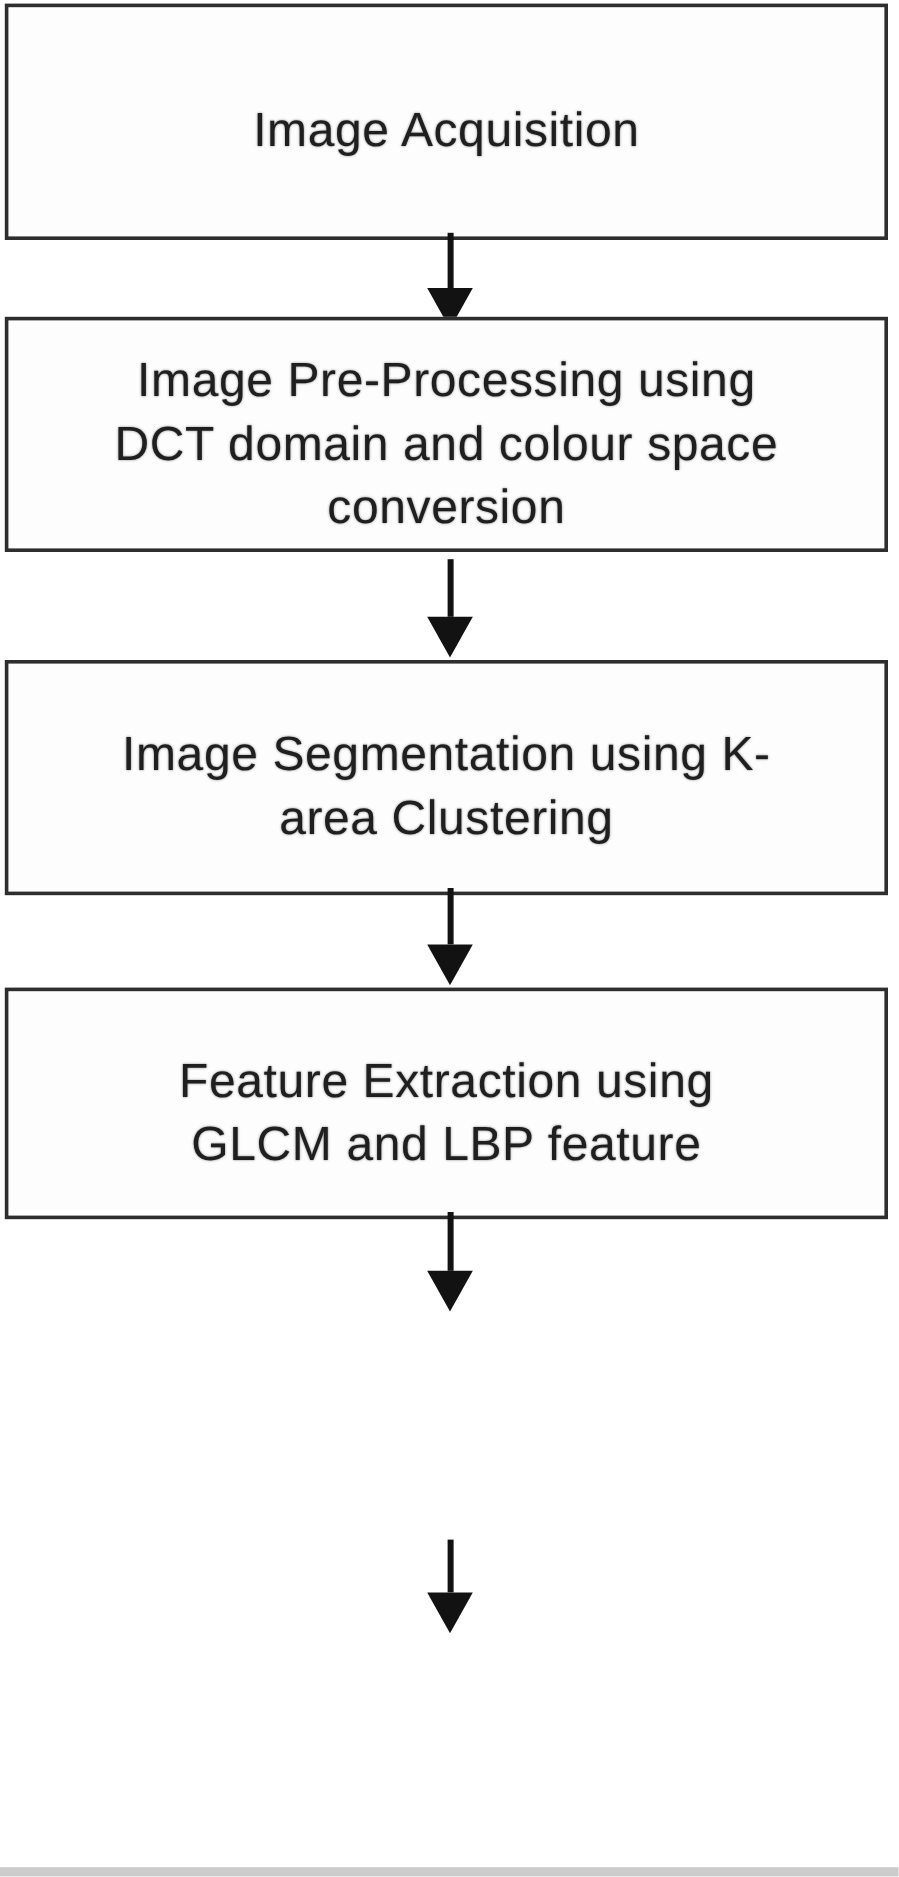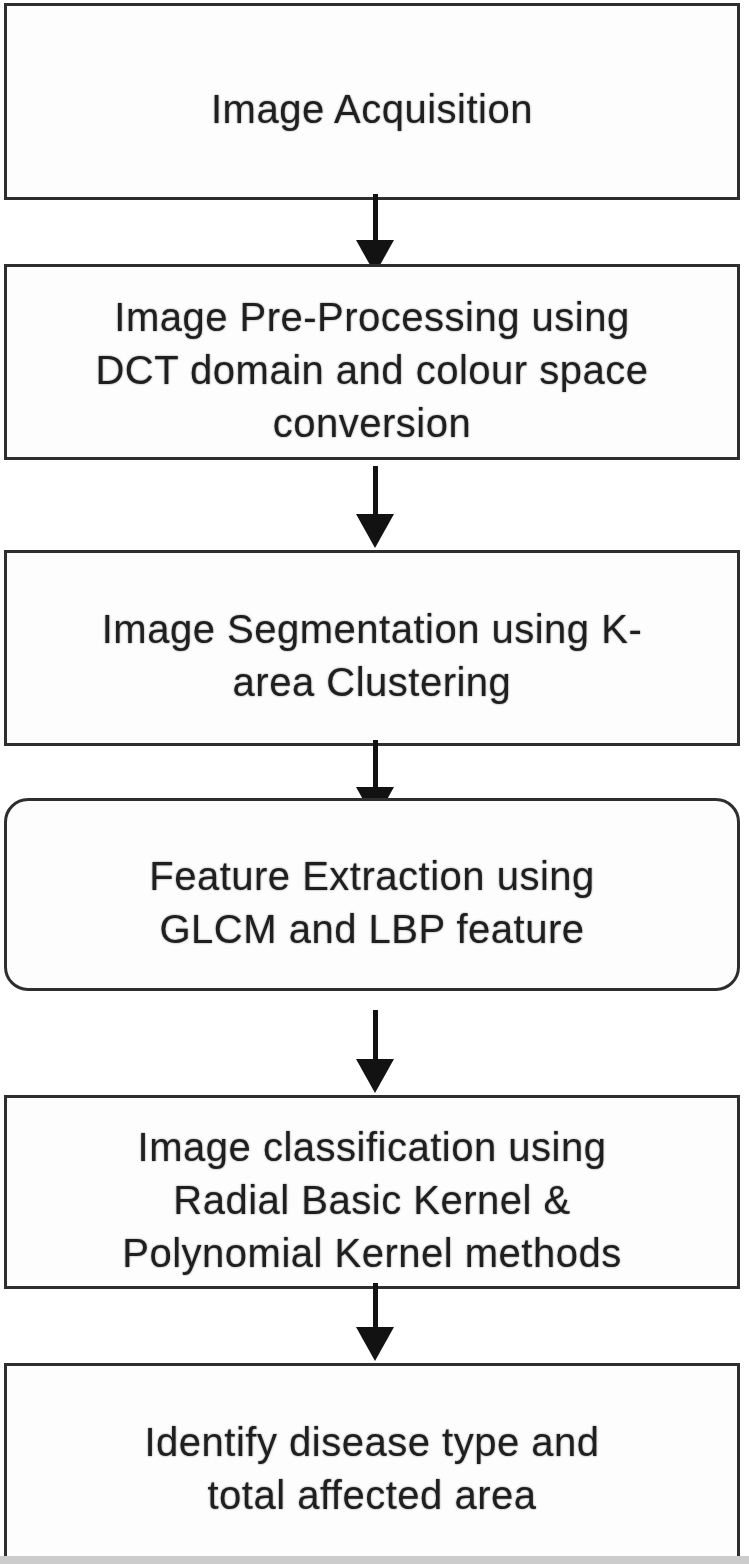--- a/index.html
+++ b/index.html
@@ -34,21 +34,21 @@
     line-height: 53px;
     color: #1f1f1f;
     text-shadow: 0 0 2px rgba(20,20,20,0.55);
     letter-spacing: 0.5px;
     padding: 0 10px;
     margin-top: 16px;
   }
   .box-1 { top: 3px;    height: 191px; }
   .box-2 { top: 264px;  height: 190px; }
   .box-3 { top: 550px;  height: 190px; }
-  .box-4 { top: 798px;  height: 187px; border-radius: 24px; }
+  .box-4 { top: 823px;  height: 187px; }
   .box-5 { top: 1095px; height: 188px; }
   .box-6 { top: 1363px; height: 190px; }
 
   .arrow {
     position: absolute;
     left: 356px;
     width: 38px;
     display: flex;
     flex-direction: column;
     align-items: center;
@@ -118,31 +118,22 @@
   <div class="flow-box box-4">
     <span class="box-label">Feature Extraction using
 GLCM and LBP feature</span>
   </div>
 
   <div class="arrow arrow-4">
     <div class="shaft"></div>
     <div class="head"></div>
   </div>
 
-  <div class="flow-box box-5">
-    <span class="box-label">Image classification using
-Radial Basic Kernel &amp;
-Polynomial Kernel methods</span>
-  </div>
 
   <div class="arrow arrow-5">
     <div class="shaft"></div>
     <div class="head"></div>
   </div>
 
-  <div class="flow-box box-6">
-    <span class="box-label">Identify disease type and
-total affected area</span>
-  </div>
 
   <div class="bottom-shadow"></div>
 
 </div>
 
 </body></html>

